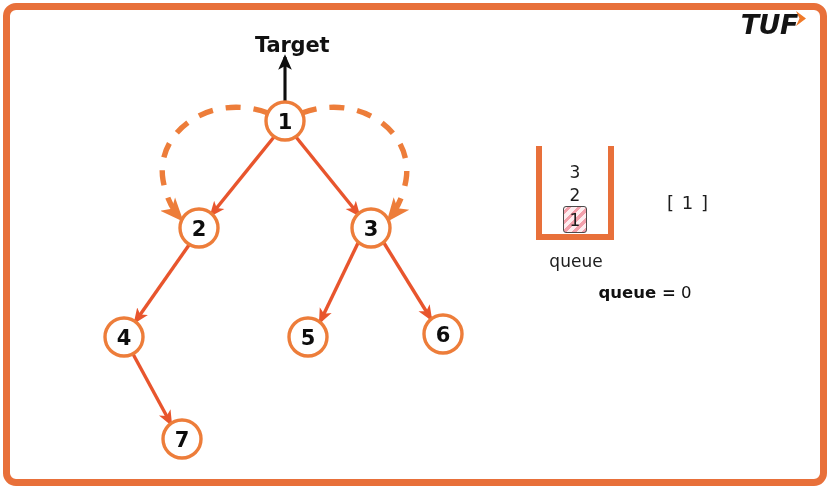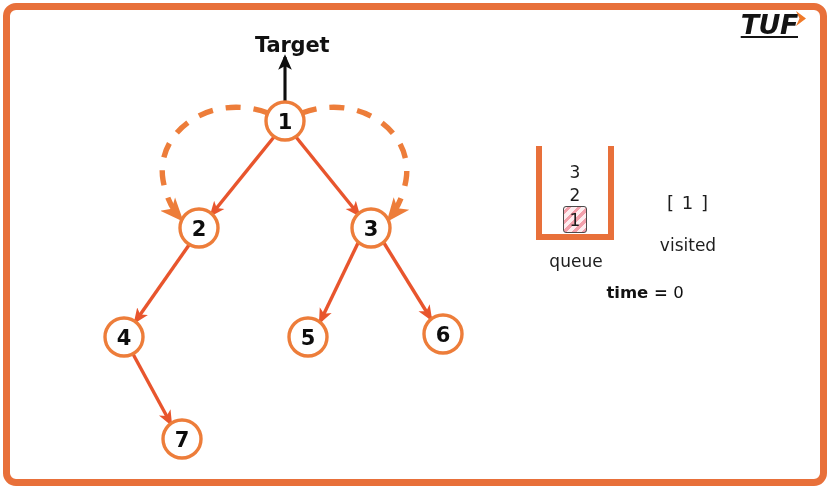--- a/index.html
+++ b/index.html
@@ -155,21 +155,20 @@
     height: 30px;
   }
   .tuf-text {
     font-family: "DejaVu Sans", sans-serif;
     font-size: 27px;
     font-weight: bold;
     font-style: italic;
     color: #141414;
     letter-spacing: -0.5px;
     line-height: 1;
-    text-decoration: underline;
   }
   .tuf-chevron {
     margin-left: -4px;
     margin-top: -7px;
   }
 </style>
 </head>
 <body>
 
 <div id="canvas">
@@ -246,20 +245,19 @@
   <div class="queue-box">
     <div class="queue-items">
       <div class="queue-item">3</div>
       <div class="queue-item">2</div>
       <div class="queue-item highlight">1</div>
     </div>
   </div>
   <div class="queue-caption">queue</div>
 
   <div class="visited-value">[ 1 ]</div>
-  <div class="visited-caption">visited</div>
 
   <div class="time-row">
-    <span class="time-key">time =</span>
+    <span class="time-key">queue =</span>
     <span class="time-val">0</span>
   </div>
 
 </div>
 
 </body></html>

